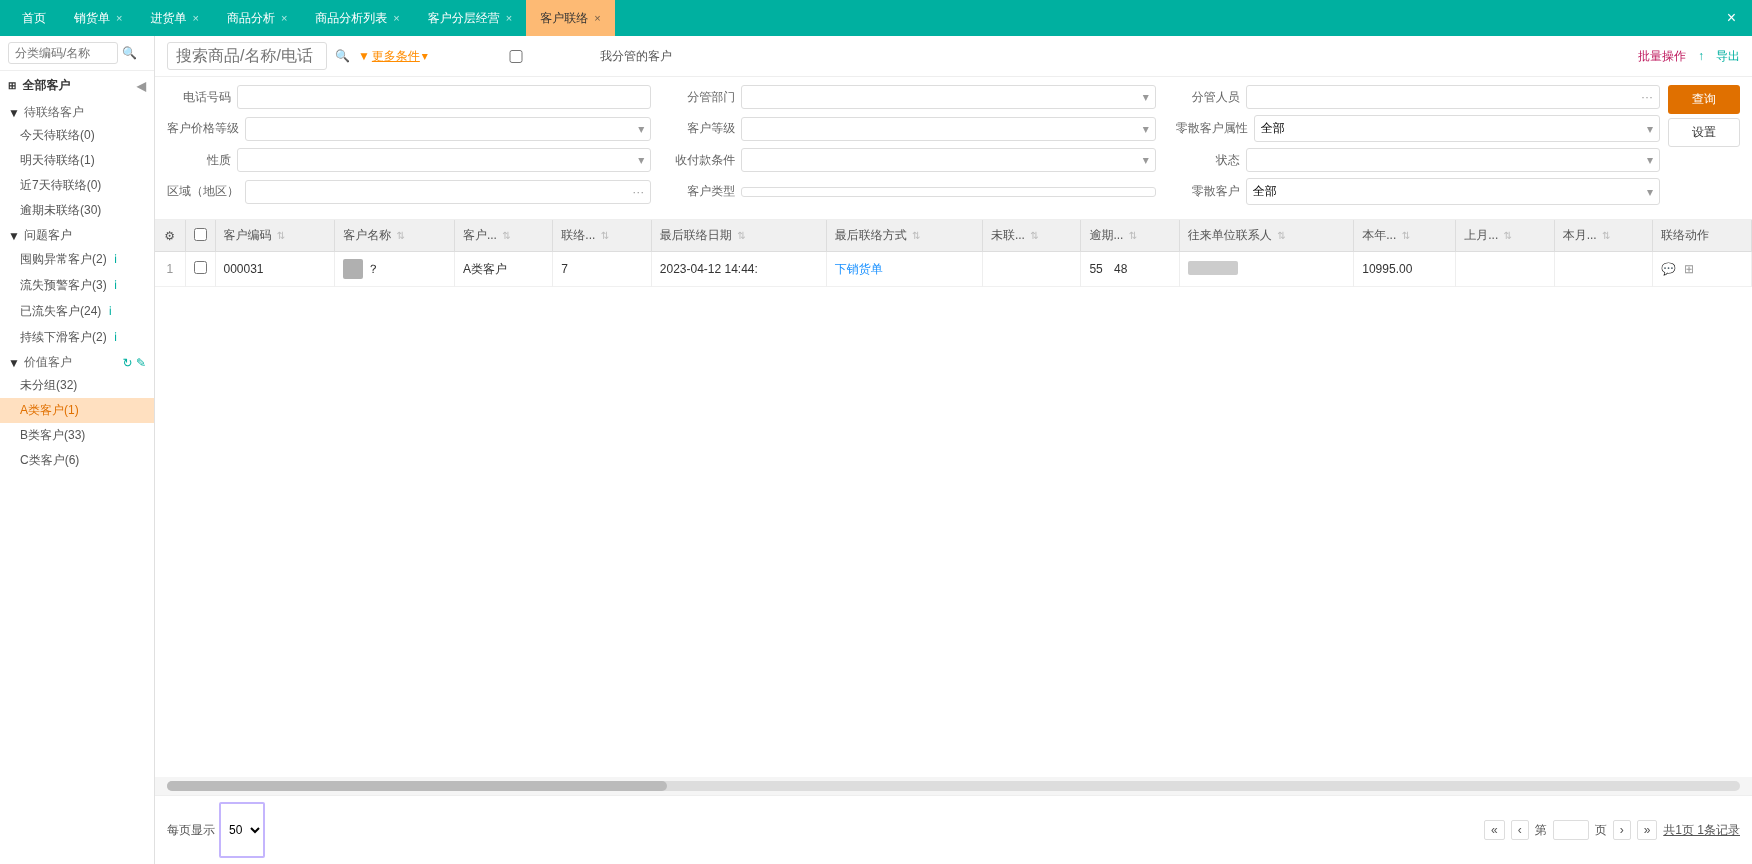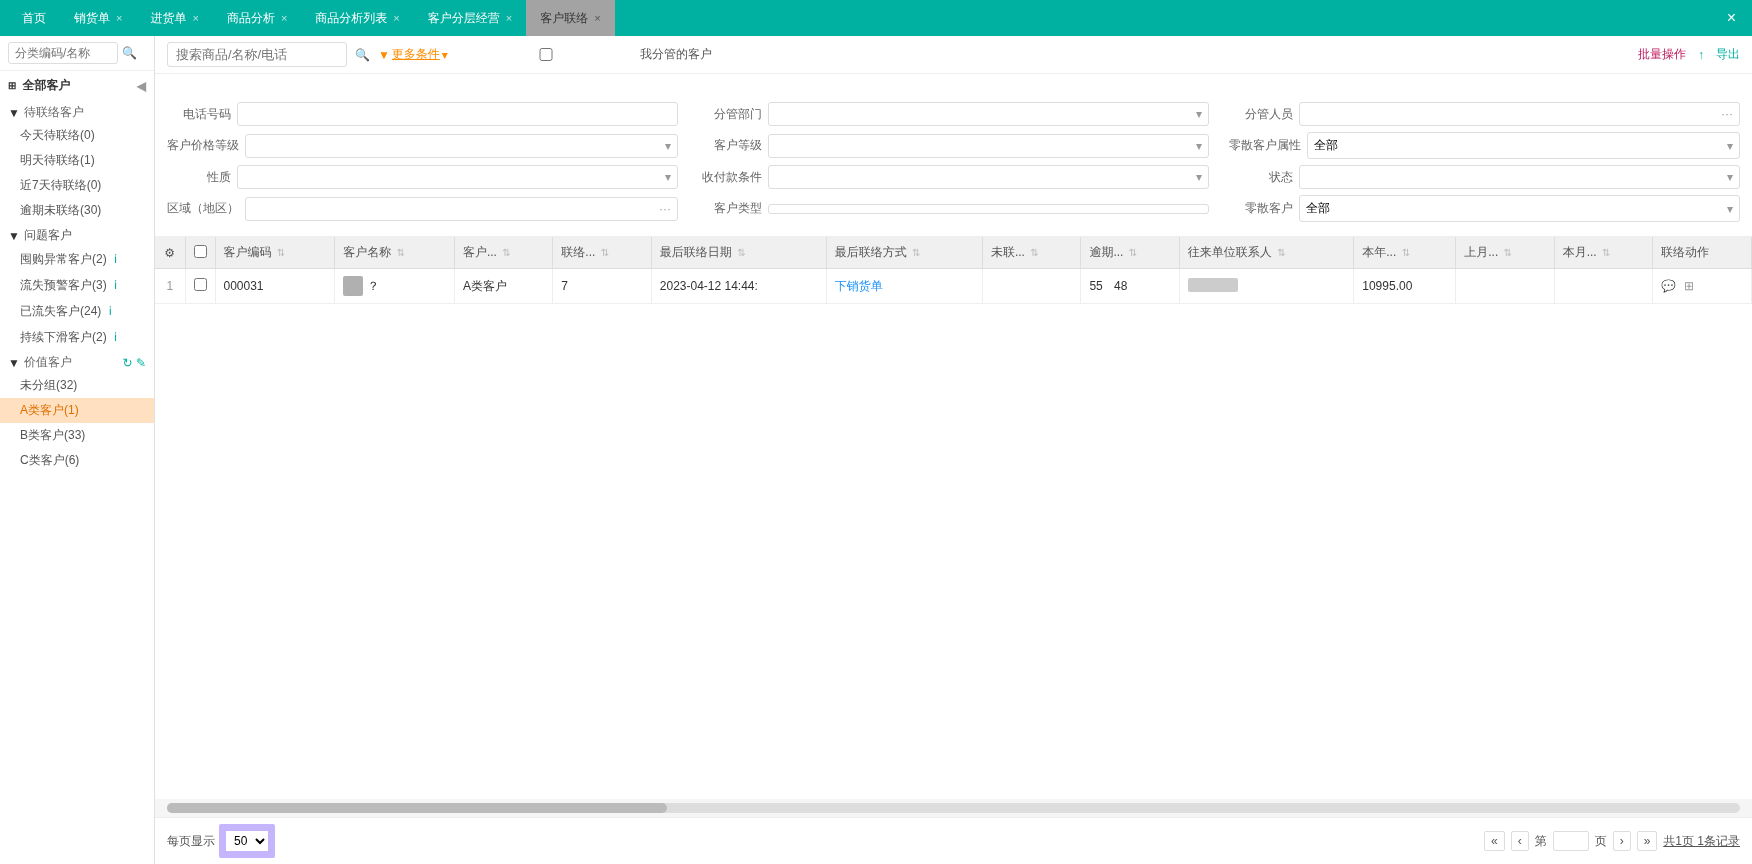--- a/index.html
+++ b/index.html
@@ -18,21 +18,21 @@
       padding: 0 14px;
       height: 36px;
       display: flex;
       align-items: center;
       cursor: pointer;
       color: white;
       white-space: nowrap;
       position: relative;
     }
     .top-nav .nav-item.active {
-      background: #a3a3a3;
+      background: #fdba74;
       color: #333;
     }
     .top-nav .nav-item .close-x {
       margin-left: 6px;
       font-size: 11px;
       opacity: 0.7;
     }
     .top-nav .nav-home {
       padding: 0 14px;
       height: 36px;
@@ -140,22 +140,22 @@
       padding: 6px 12px;
       display: flex;
       align-items: center;
       border-bottom: 1px solid #eee;
       gap: 8px;
     }
     .filter-bar input {
       border: 1px solid #ddd;
       border-radius: 3px;
       padding: 4px 8px;
-      width: 180px;
-      font-size: 13px;
+      width: 160px;
+      font-size: 16px;
     }
     .filter-bar .search-icon { color: #00b0a0; }
     .filter-bar .more-conditions {
       color: #00b0a0;
       cursor: pointer;
       display: flex;
       align-items: center;
       gap: 2px;
     }
     .filter-bar .checkbox-label {
@@ -342,39 +342,38 @@
       text-align: center;
       border-radius: 2px;
     }
     .footer-perpage {
       display: flex;
       align-items: center;
       gap: 4px;
       color: #555;
     }
     .footer-perpage select {
-      border: 7px solid #c4b5fd;
-      padding: 2px 4px;
+      border: 2px solid #c4b5fd;
+      padding: 18px 4px;
       border-radius: 2px;
       background: white;
     }
     .total-info { color: #555; text-decoration: underline; }
 
     
     ::-webkit-scrollbar { width: 6px; height: 6px; }
     ::-webkit-scrollbar-track { background: #f1f1f1; }
     ::-webkit-scrollbar-thumb { background: #ccc; border-radius: 3px; }
 
     .checkbox-cell { text-align: center; width: 30px; }
     .gear-cell { text-align: center; width: 30px; }
 
     .filter-row-container {
       display: flex;
       align-items: stretch;
-      margin-top: 20px;
     }
     .filter-fields-area {
       flex: 1;
     }
     .btn-area {
       display: flex;
       flex-direction: column;
       justify-content: flex-start;
       gap: 4px;
       padding-left: 8px;
@@ -602,20 +601,24 @@
             <div class="filter-field">
               <span class="filter-label">零散客户</span>
               <div class="filter-select">
                 <span>全部</span>
                 <span class="chevron">▾</span>
               </div>
             </div>
           </div>
 
         </div>
+        <div class="btn-area">
+          <button class="btn-query">查询</button>
+          <button class="btn-settings">设置</button>
+        </div>
       </div>
     </div>
 
     <div class="table-wrapper">
       <table>
         <thead>
           <tr>
             <th class="gear-cell">⚙</th>
             <th class="checkbox-cell">
               <input type="checkbox" style="">

